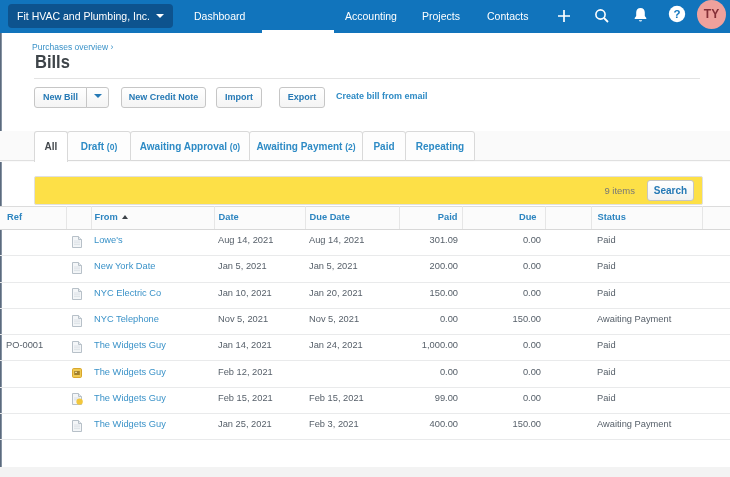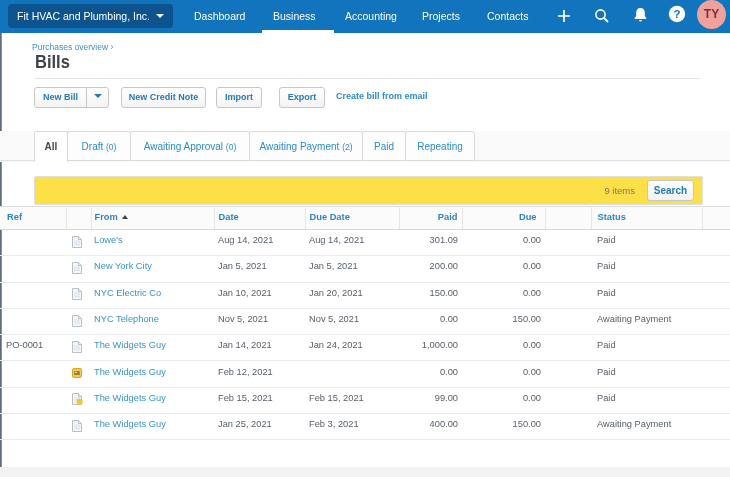--- a/index.html
+++ b/index.html
@@ -30,21 +30,21 @@
 #btn-caret { left:86px; width:23px; border-radius:0 3px 3px 0; }
 #btn-caret .car { display:inline-block; vertical-align:2px; width:0; height:0; border-left:4px solid transparent; border-right:4px solid transparent; border-top:4px solid #2579b5; }
 #btn-ncn { left:121px; width:85px; }
 #btn-import { left:216px; width:46px; }
 #btn-export { left:279px; width:46px; }
 #createlink { position:absolute; left:336px; top:91px; font-size:9px; font-weight:bold; color:#2e8bc5; }
 
 
 #tabrow { position:absolute; left:0; top:131px; width:730px; height:31px; background:#fafafa; }
 #tabrow .bar { position:absolute; left:0; top:29px; width:730px; height:1px; background:#e0e0e0; }
-.tab { position:absolute; top:0; height:30px; border:1px solid #d9d9d9; border-radius:3px 3px 0 0; background:#fdfdfd; color:#2e8bc5; font-size:10px; text-align:center; line-height:30px; }
+.tab { position:absolute; top:0; height:30px; border:1px solid #d9d9d9; border-radius:3px 3px 0 0; background:#fdfdfd; color:#2e8bc5; font-size:10px; text-align:center; line-height:30px;font-weight:bold; }
 .tab small { font-size:8.5px; }
 #tab-all { left:34px; width:34px; background:#fff; color:#43484d; font-weight:bold; height:31px; border-bottom:0; }
 #tab-draft { left:67px; width:64px; }
 #tab-awapp { left:130px; width:120px; }
 #tab-awpay { left:249px; width:114px; }
 #tab-paid { left:362px; width:44px; }
 #tab-rep { left:405px; width:70px; }
 
 
 #toolbar { position:absolute; left:34px; top:176px; width:669px; height:29px; background:#fde047; border:1px solid #e0e0e0; border-radius:2px; }
@@ -67,21 +67,20 @@
 #tbl td.fr, #tbl th.fr { padding-left:3px; }
 .sort { display:inline-block; margin-left:4px; width:0; height:0; border-left:3.5px solid transparent; border-right:3.5px solid transparent; border-bottom:4px solid #3c4248; vertical-align:1px; }
 #bottomstrip { position:absolute; left:0; top:467px; width:730px; height:10px; background:#f3f3f3; }
 </style>
 </head>
 <body>
 <div id="page">
   <div id="topbar">
     <div id="orgbtn">Fit HVAC and Plumbing, Inc.<span class="car"></span></div>
     <div class="nav" style="left:194px">Dashboard</div>
-    <div class="nav" style="left:273px">Business</div>
     <div class="nav" style="left:345px">Accounting</div>
     <div class="nav" style="left:422px">Projects</div>
     <div class="nav" style="left:487px">Contacts</div>
     <div id="underline"></div>
     <svg class="tico" style="left:557px;top:9px" width="14" height="14" viewBox="0 0 14 14">
         <path d="M7 1v12M1 7h12" stroke="#fff" stroke-width="1.7"></path>
       </svg>
     <svg class="tico" style="left:594px;top:8px" width="16" height="16" viewBox="0 0 16 16">
         <circle cx="6.5" cy="6.5" r="4.6" fill="none" stroke="#fff" stroke-width="1.6"></circle>
         <path d="M10 10l4 4" stroke="#fff" stroke-width="1.8"></path>
@@ -166,21 +165,21 @@
           <td class="st">Paid</td>
           <td></td>
         </tr>
     <tr>
           <td></td>
           <td class="ic"><svg width="10" height="12" viewBox="0 0 10 12">
               <path d="M.5 .5h6L9.5 3.5v8H.5z" fill="#f4f6f8" stroke="#b7c0c8"></path>
               <path d="M6.5 .5v3h3" fill="#e8ecef" stroke="#b7c0c8"></path>
               <path d="M2 5h6M2 6.8h6M2 8.6h6" stroke="#d7dde2" stroke-width="0.8"></path>
             </svg></td>
-          <td class="fr"><a>New York City</a></td>
+          <td class="fr"><a>New York Date</a></td>
           <td>Jan 5, 2021</td>
           <td>Jan 5, 2021</td>
           <td class="r">200.00</td>
           <td class="r">0.00</td>
           <td></td>
           <td class="st">Paid</td>
           <td></td>
         </tr>
     <tr>
           <td></td>

